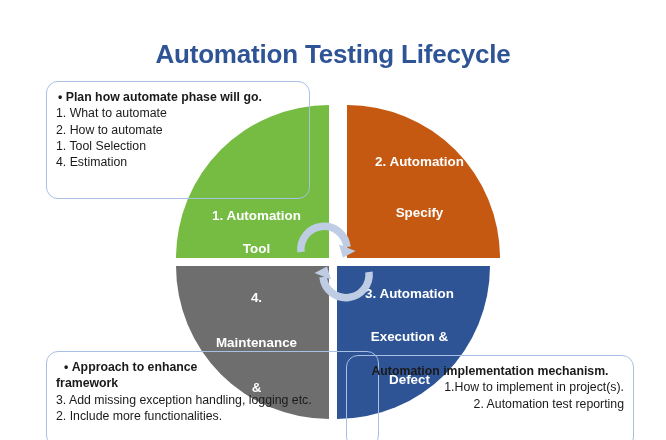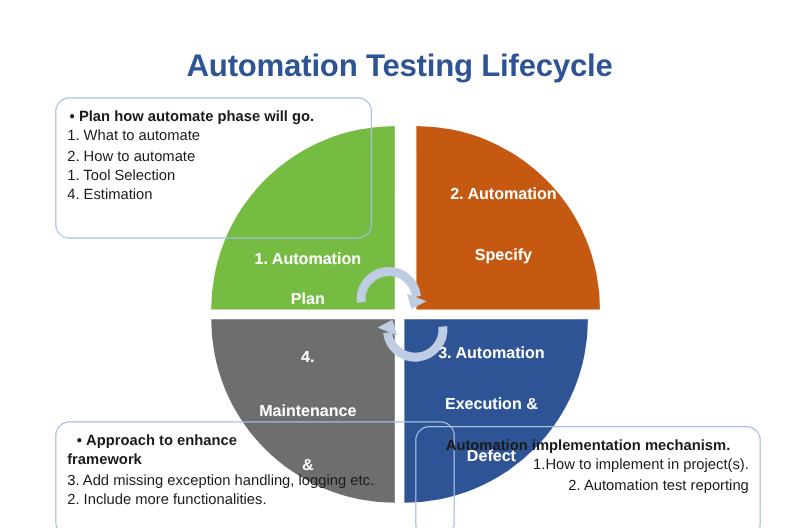--- a/index.html
+++ b/index.html
@@ -156,21 +156,21 @@
   <div class="callout" id="box-exec">
     <p class="hdr">Automation implementation mechanism.</p>
     <p>1.How to implement in project(s).</p>
     <p>2. Automation test reporting</p>
   </div>
 
   <div id="wheel">
     <div class="quad" id="quad-plan">
       <span>
         <span>1. Automation</span><br>
-        <span>Plan</span>
+        <span>Tool</span>
       </span>
     </div>
 
     <div class="quad" id="quad-design">
       <span>
         <span>2. Automation</span><br>
         <span>Specify</span>
       </span>
     </div>
 

